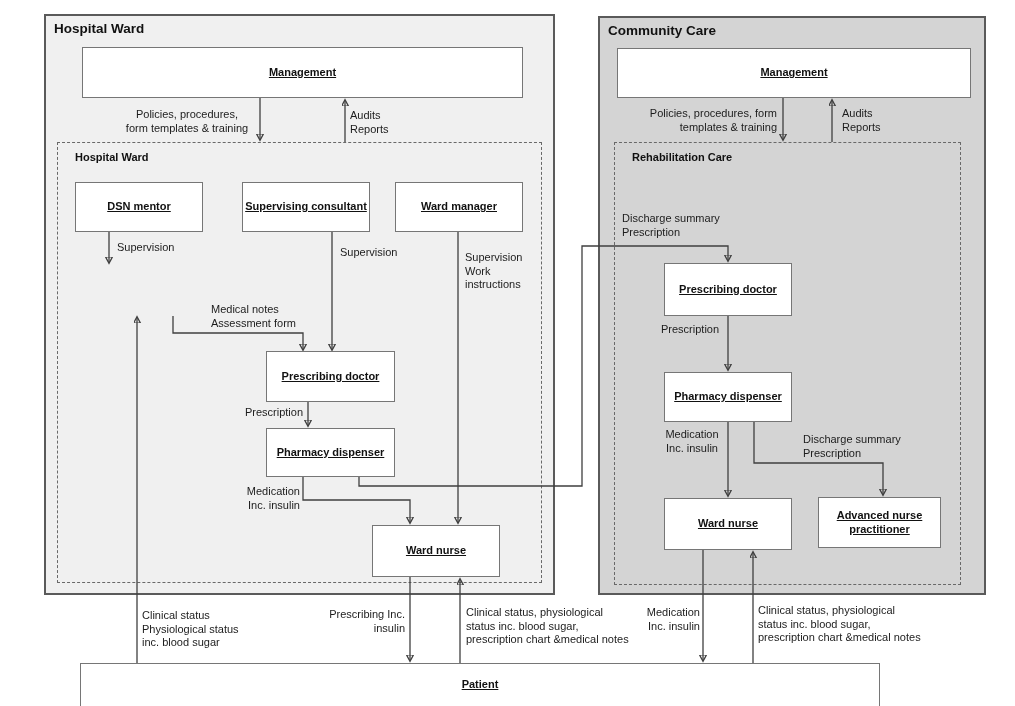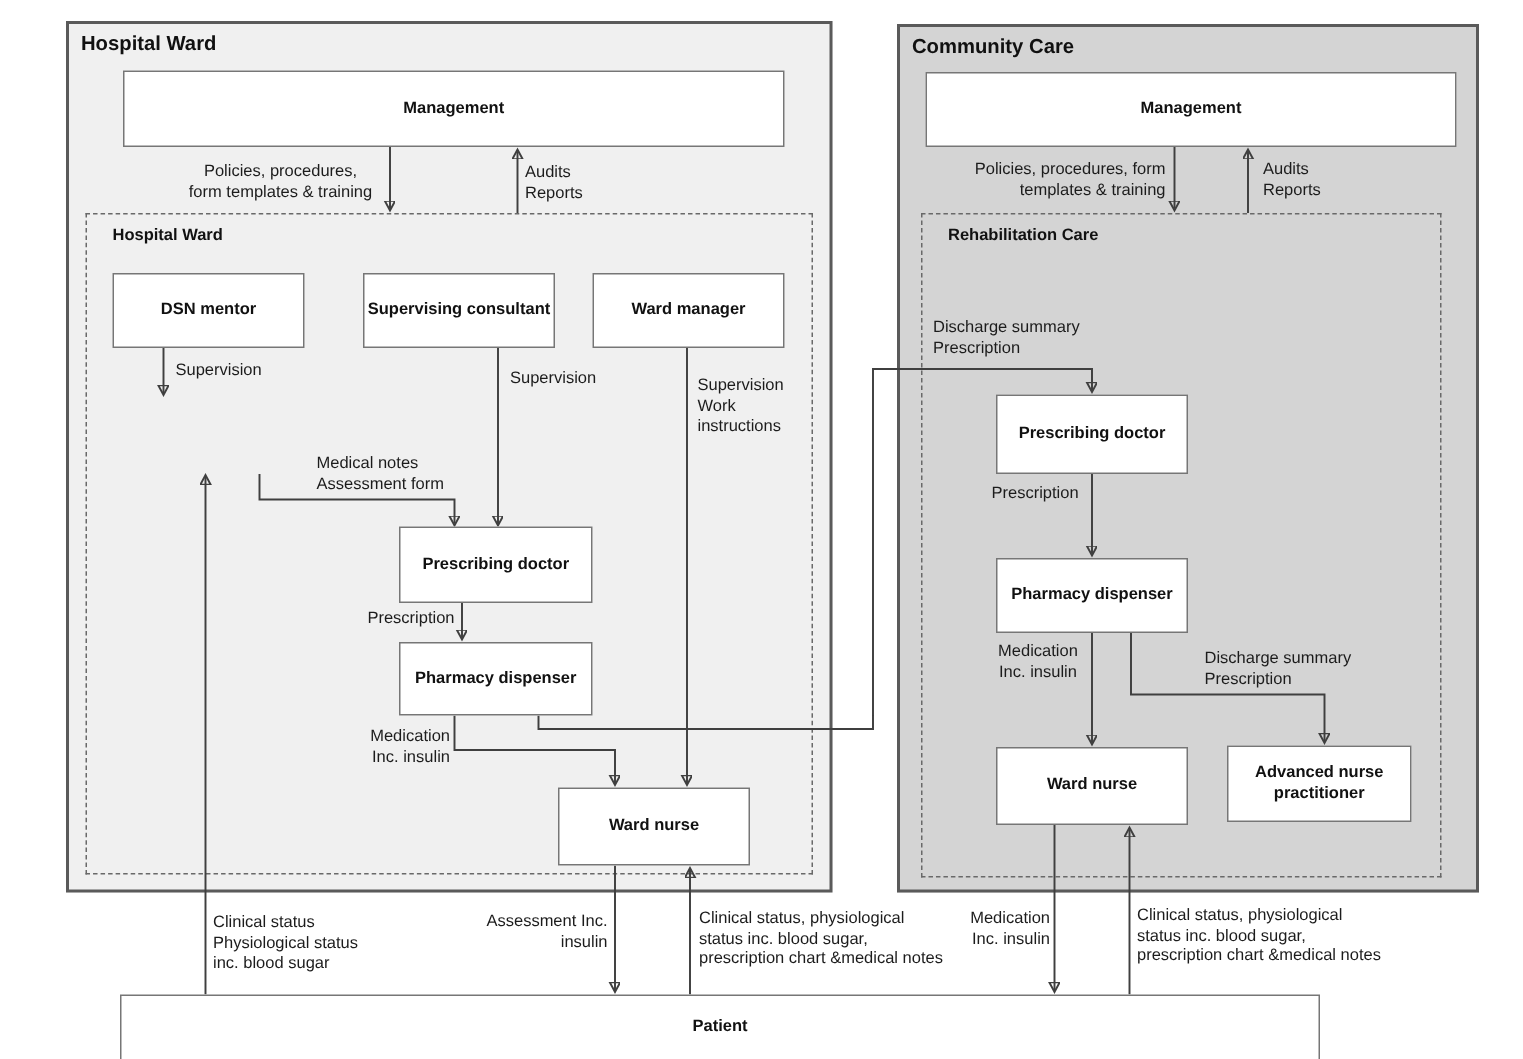--- a/index.html
+++ b/index.html
@@ -13,20 +13,21 @@
   .sec-title { position:absolute; font-size:13.5px; font-weight:bold; color:#111; }
   .ward { position:absolute; border:1px dashed #696969; box-sizing:border-box; z-index:2; }
   .ward.hospital-ward { left:57px; top:142px; width:485px; height:441px; }
   .ward.rehab-ward { left:614px; top:142px; width:347px; height:443px; }
   .ward-title { position:absolute; font-size:11px; font-weight:bold; color:#111; }
   .node {
     position:absolute; background:#ffffff; border:1.3px solid #767676; box-sizing:border-box;
     display:flex; align-items:center; justify-content:center; text-align:center;
     font-size:11px; font-weight:bold; color:#111; line-height:1.25; white-space:pre-line;
     z-index:4;
+    text-decoration:underline;
   }
   .lbl {
     position:absolute; font-size:11px; color:#1c1c1c; line-height:1.24;
     white-space:pre-line; z-index:5;
   }
   .lbl.r { text-align:right; }
   .lbl.c { text-align:center; }
   svg.wires { position:absolute; left:0; top:0; z-index:3; pointer-events:none; }
   svg.wires path { fill:none; stroke:#3f3f3f; stroke-width:1.3; }
 </style>
@@ -98,21 +99,21 @@
 Assessment form</div>
   <div class="lbl" style="left:340px; top:246px;">Supervision</div>
   <div class="lbl" style="left:465px; top:251px;">Supervision
 Work
 instructions</div>
   <div class="lbl r" style="left:230px; top:406px; width:73px;">Prescription</div>
   <div class="lbl r" style="left:228px; top:485px; width:72px;">Medication
 Inc. insulin</div>
   <div class="lbl" style="left:622px; top:212px;">Discharge summary
 Prescription</div>
-  <div class="lbl r" style="left:318px; top:608px; width:87px;">Assessment Inc.
+  <div class="lbl r" style="left:318px; top:608px; width:87px;">Prescribing Inc.
 insulin</div>
   <div class="lbl" style="left:466px; top:606px;">Clinical status, physiological
 status inc. blood sugar,
 prescription chart &amp;medical notes</div>
   <div class="lbl" style="left:142px; top:609px;">Clinical status
 Physiological status
 inc. blood sugar</div>
 
   <div class="lbl r" style="left:637px; top:107px; width:140px;">Policies, procedures, form
 templates &amp; training</div>

